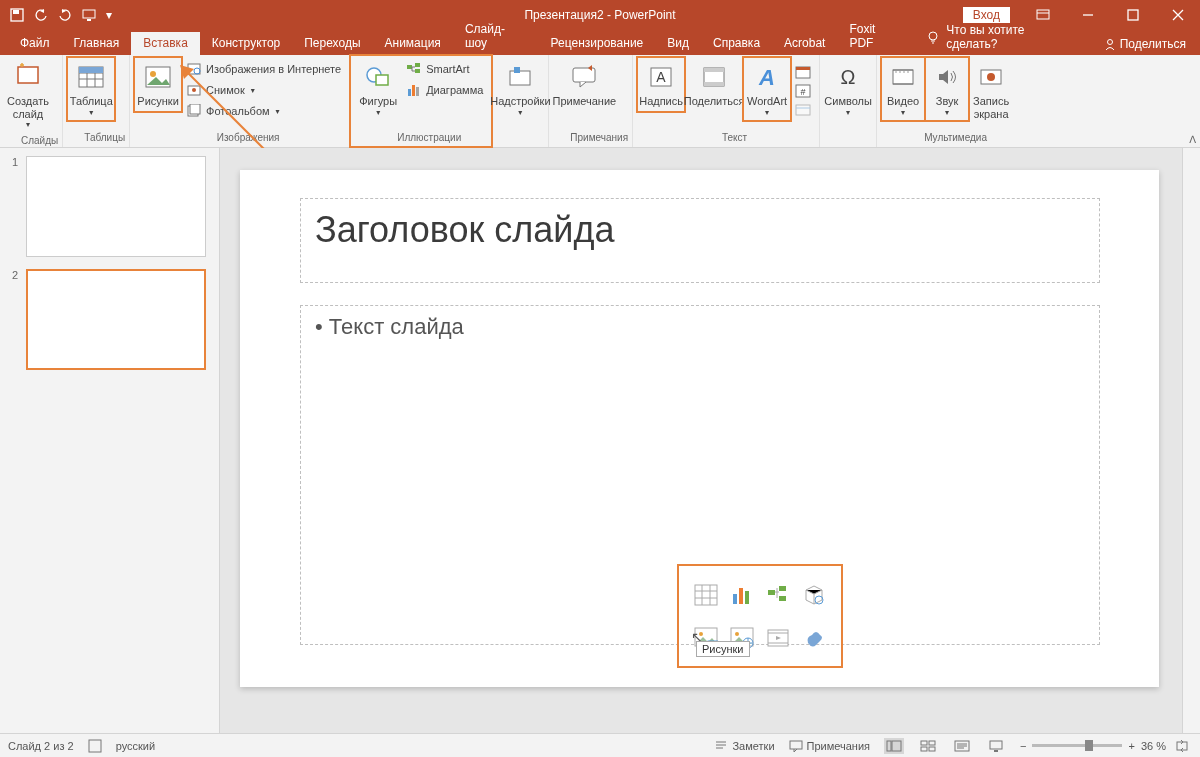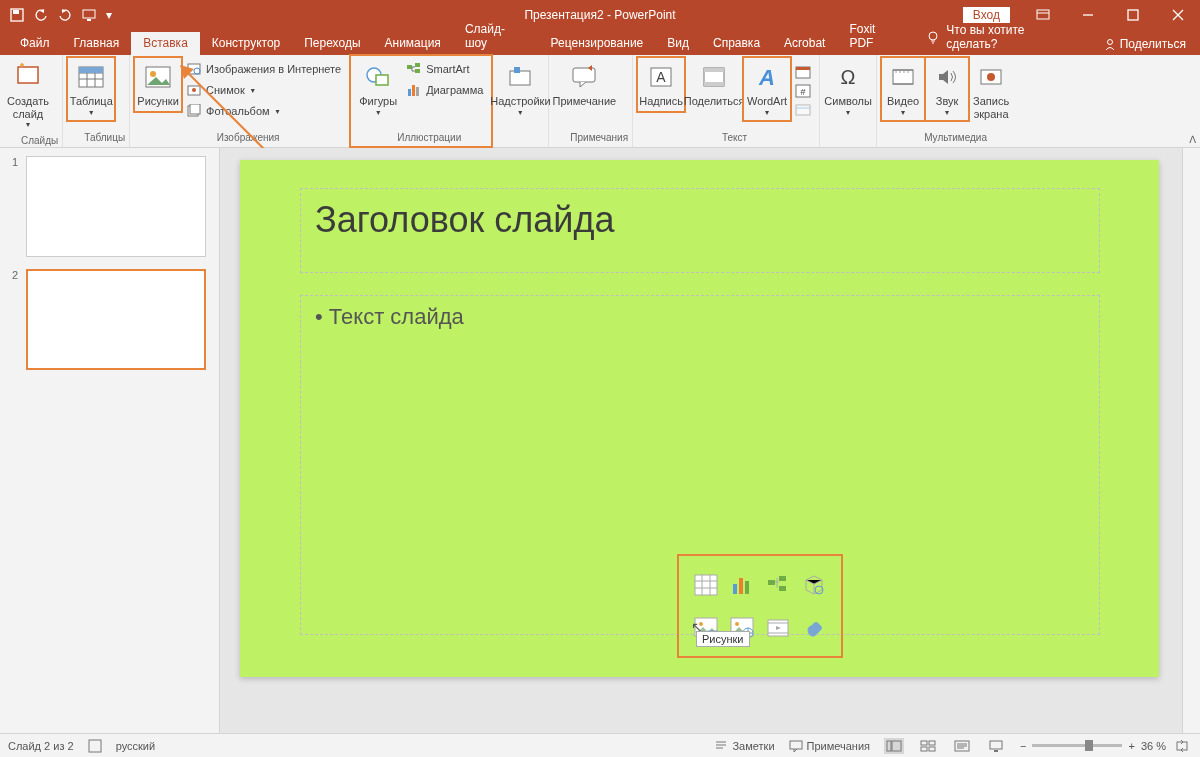--- a/index.html
+++ b/index.html
@@ -38,21 +38,21 @@
 .ribbon-collapse { position: absolute; right: 4px; bottom: 2px; font-size: 10px; color: #666; cursor: pointer; }
 
 
 .main { display: flex; height: 585px; }
 .thumbs { width: 220px; background: #f3f3f3; border-right: 1px solid #d4d4d4; padding: 8px 6px; overflow: hidden; }
 .thumbrow { display: flex; gap: 8px; margin-bottom: 12px; }
 .tnum { width: 12px; font-size: 11px; color: #666; text-align: right; }
 .thumb { width: 180px; height: 101px; background: #fff; border: 1px solid #ccc; }
 .thumb.sel { border: 2px solid #e8833a; }
 .editor { flex: 1; background: #e6e6e6; position: relative; overflow: hidden; }
-.slide { position: absolute; left: 20px; top: 12px; width: 919px; height: 517px; background: #bef264; box-shadow: 0 2px 6px rgba(0,0,0,.2); }
+.slide { position: absolute; left: 20px; top: 22px; width: 919px; height: 517px; background: #ffffff; box-shadow: 0 2px 6px rgba(0,0,0,.2); }
 .ph { position: absolute; border: 1px dashed #bfbfbf; }
 .ph-title { left: 60px; top: 28px; width: 800px; height: 85px; padding: 10px 14px; font-size: 36px; color: #3b3b3b; }
 .ph-body { left: 60px; top: 135px; width: 800px; height: 340px; padding: 8px 14px; font-size: 22px; color: #555; }
 .bullet::before { content: "• "; }
 .content-icons { position: absolute; left: 378px; top: 260px; width: 162px; height: 100px; outline: 2px solid #e8833a; display: grid; grid-template-columns: repeat(4, 1fr); grid-template-rows: repeat(2, 1fr); gap: 6px; padding: 10px 12px; }
 .ci { display: flex; align-items: center; justify-content: center; cursor: pointer; }
 .tooltip { position: absolute; left: 395px; top: 335px; background: #fff; border: 1px solid #aaa; font-size: 11px; padding: 1px 5px; color: #333; }
 .cursor { position: absolute; left: 390px; top: 323px; font-size: 14px; }
 .vsb { width: 18px; background: #f3f3f3; border-left: 1px solid #d4d4d4; }
 

